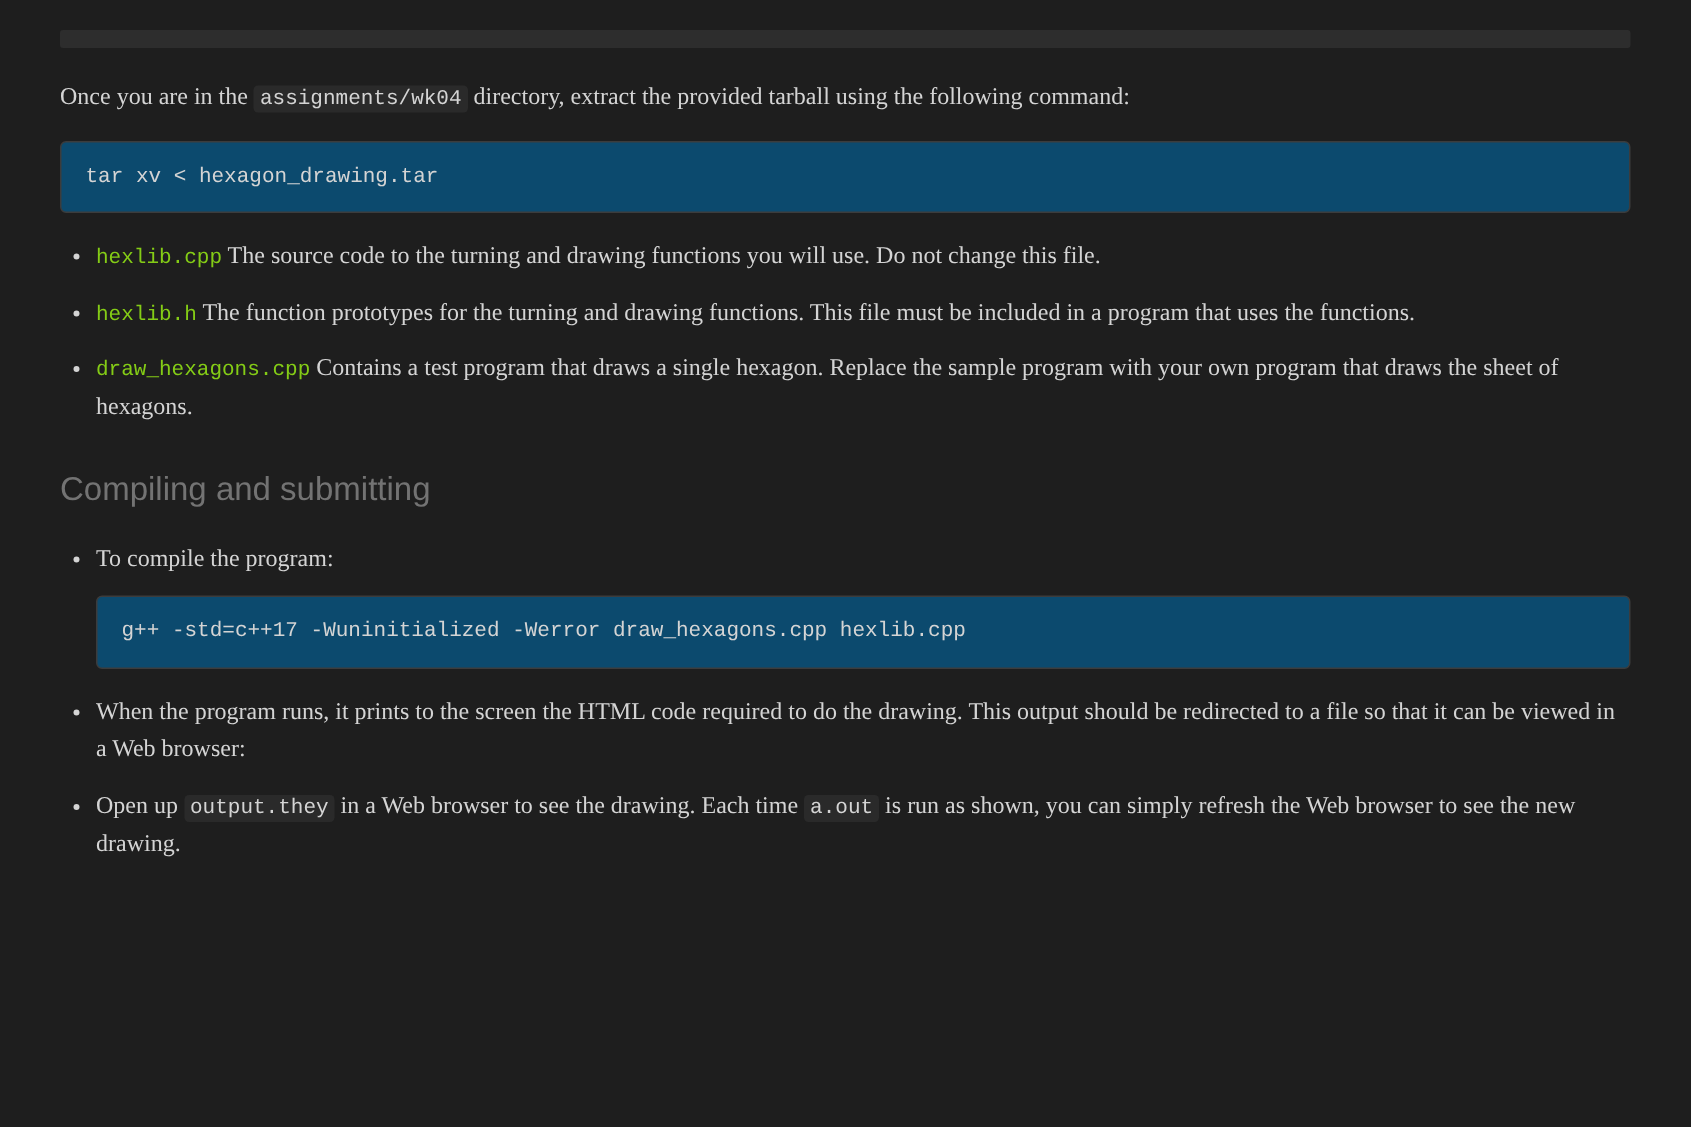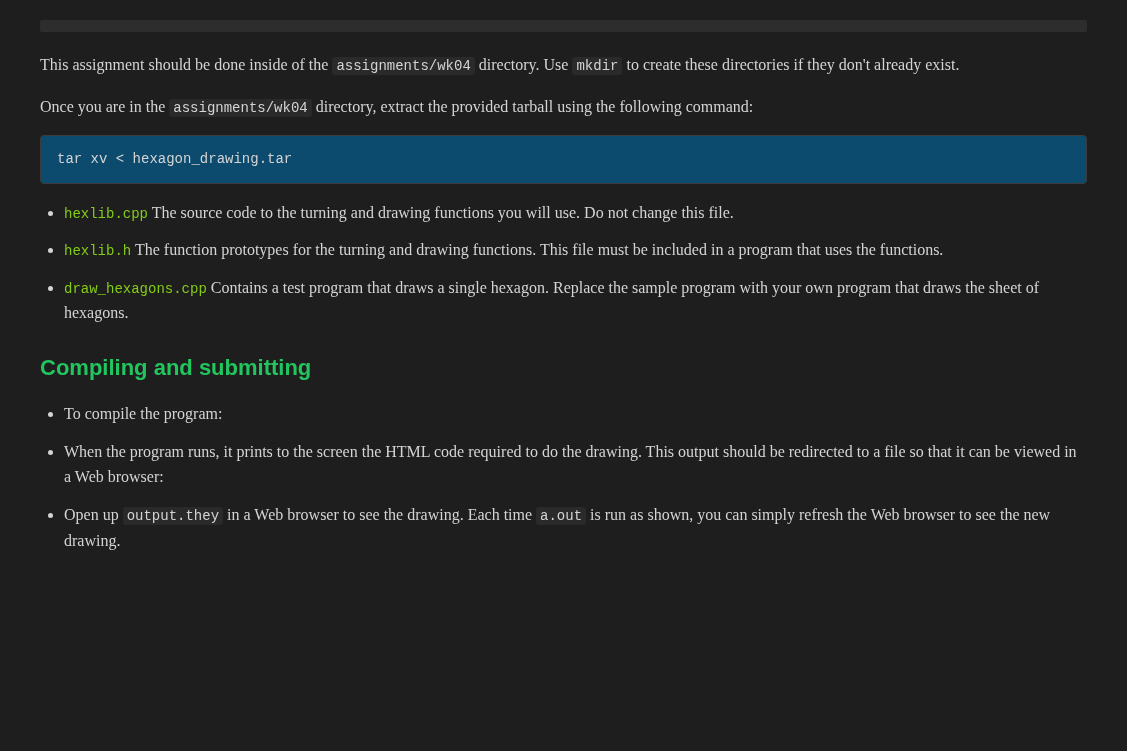--- a/index.html
+++ b/index.html
@@ -66,42 +66,39 @@
       color: #d4d4d4;
     }
 
     ul li::marker {
       color: #d4d4d4;
     }
 
     h2.section-heading {
       font-family: Arial, Helvetica, sans-serif;
       font-size: 22px;
-      font-weight: bold;
-      color: #22c55e;
+      font-weight: normal;
+      color: #737373;
       margin: 24px 0 16px 0;
     }
 
     a.file-link {
       color: #84cc16;
       text-decoration: none;
       font-family: 'Courier New', Courier, monospace;
       font-size: 14px;
     }
   </style>
 </head>
 <body>
 
 <div class="page-container">
 
   <div class="top-bar"></div>
 
-  <p>
-    <span>This assignment should be done inside of the </span><code class="inline">assignments/wk04</code><span> directory. Use </span><code class="inline">mkdir</code><span> to create these directories if they don't already exist.</span>
-  </p>
 
   <p>
     <span>Once you are in the </span><code class="inline">assignments/wk04</code><span> directory, extract the provided tarball using the following command:</span>
   </p>
 
   <div class="code-block">
     <span>tar xv &lt; hexagon_drawing.tar</span>
   </div>
 
 
@@ -116,20 +113,23 @@
       <a href="#" class="file-link">draw_hexagons.cpp</a><span> Contains a test program that draws a single hexagon. Replace the sample program with your own program that draws the sheet of hexagons.</span>
     </li>
   </ul>
 
   <h2 class="section-heading">Compiling and submitting</h2>
 
   <ul>
 
     <li>
       <span>To compile the program:</span>
+      <div class="code-block">
+        <span>g++ -std=c++17 -Wuninitialized -Werror draw_hexagons.cpp hexlib.cpp</span>
+      </div>
     </li>
 
     <li>
       <span>When the program runs, it prints to the screen the HTML code required to do the drawing. This output should be redirected to a file so that it can be viewed in a Web browser:</span>
     </li>
 
     <li>
       <span>Open up </span><code class="inline">output.they</code><span> in a Web browser to see the drawing. Each time </span><code class="inline">a.out</code><span> is run as shown, you can simply refresh the Web browser to see the new drawing.</span>
     </li>
 

